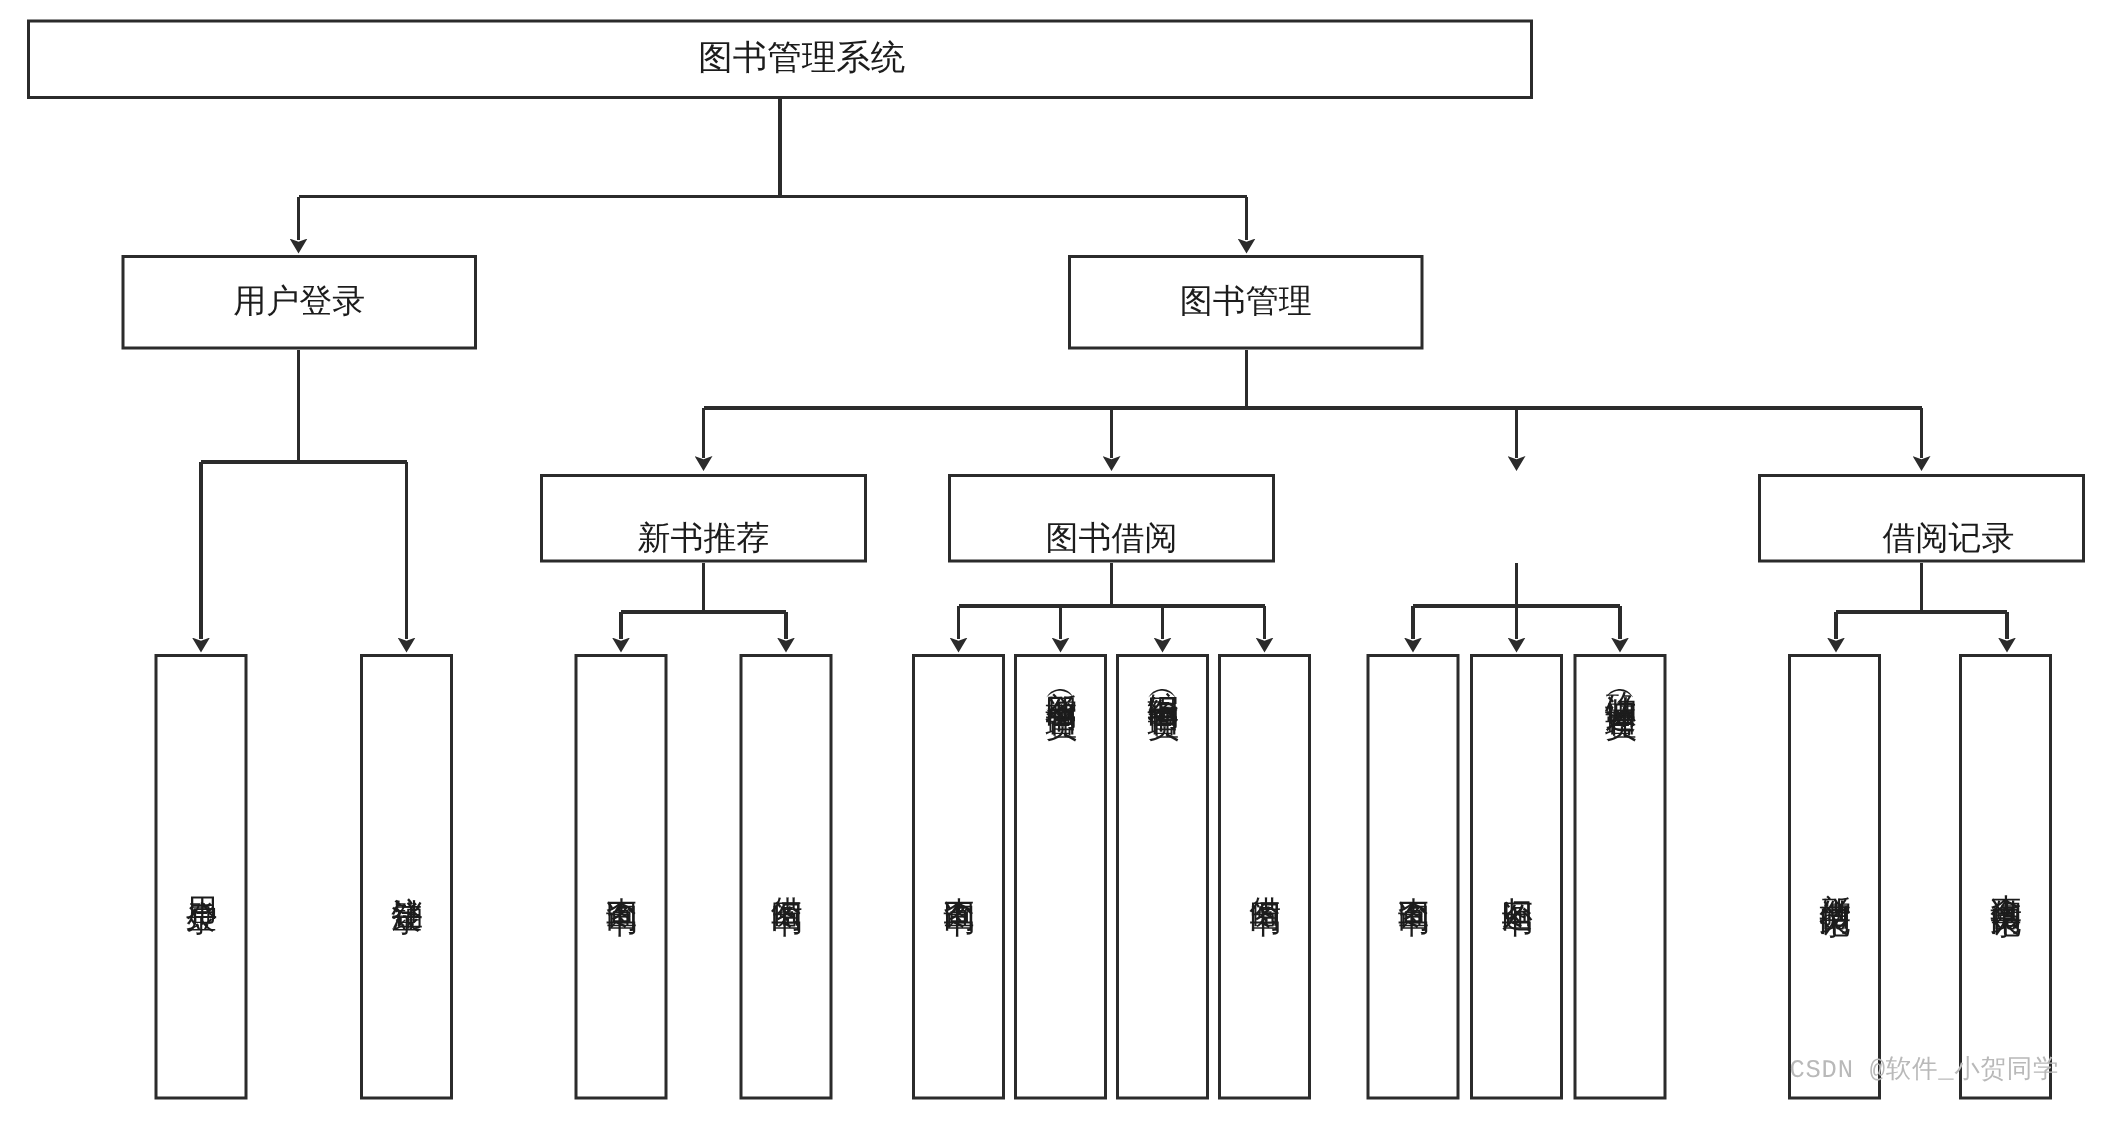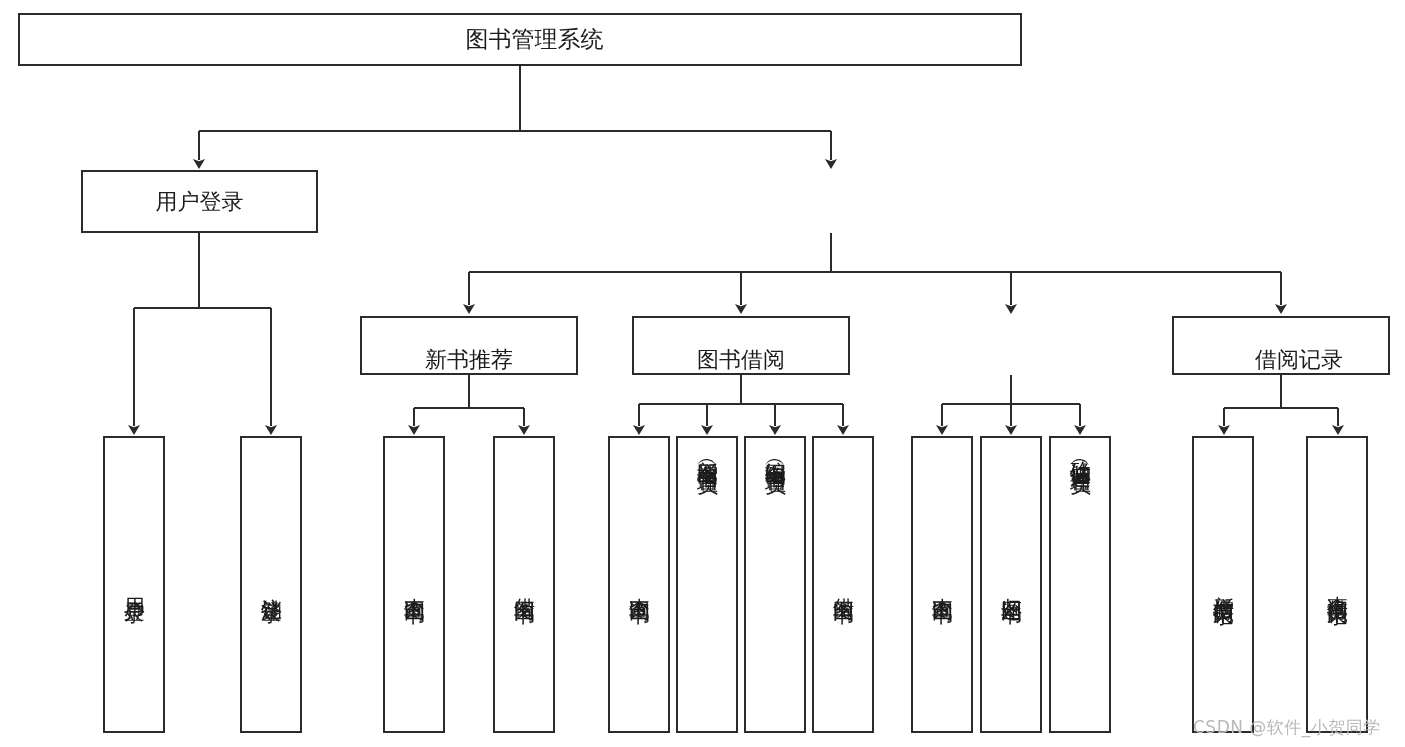--- a/index.html
+++ b/index.html
@@ -138,20 +138,23 @@
   </svg>
 
   <div class="node horiz root-node" style="left:18px; top:13px; width:1004px; height:53px;padding-left:29px;">
     <span class="lbl">图书管理系统</span>
   </div>
 
   <div class="node horiz lvl2-node" style="left:81px; top:170px; width:237px; height:63px;">
     <span class="lbl">用户登录</span>
   </div>
 
+  <div class="node horiz lvl2-node" style="left:712px; top:170px; width:237px; height:63px;">
+    <span class="lbl">图书管理</span>
+  </div>
 
   <div class="node horiz lvl3-node" style="left:360px; top:316px; width:218px; height:59px;">
     <span class="lbl">新书推荐</span>
   </div>
 
   <div class="node horiz lvl3-node" style="left:632px; top:316px; width:218px; height:59px;">
     <span class="lbl">图书借阅</span>
   </div>
 
 
@@ -204,15 +207,15 @@
   </div>
 
   <div class="node vert leaf-node vcenter" style="left:1192px; top:436px; width:62px; height:297px;">
     <span class="lbl">新增借阅记录</span>
   </div>
 
   <div class="node vert leaf-node vcenter" style="left:1306px; top:436px; width:62px; height:297px;">
     <span class="lbl">查询借阅记录</span>
   </div>
 
-  <div class="watermark" style="left:1193px; top:716px;">CSDN @软件_小贺同学</div>
+  <div class="watermark" style="left:1193px; top:701px;font-family:Liberation Mono, monospace;">CSDN @软件_小贺同学</div>
 
 </div>
 
 </body></html>

